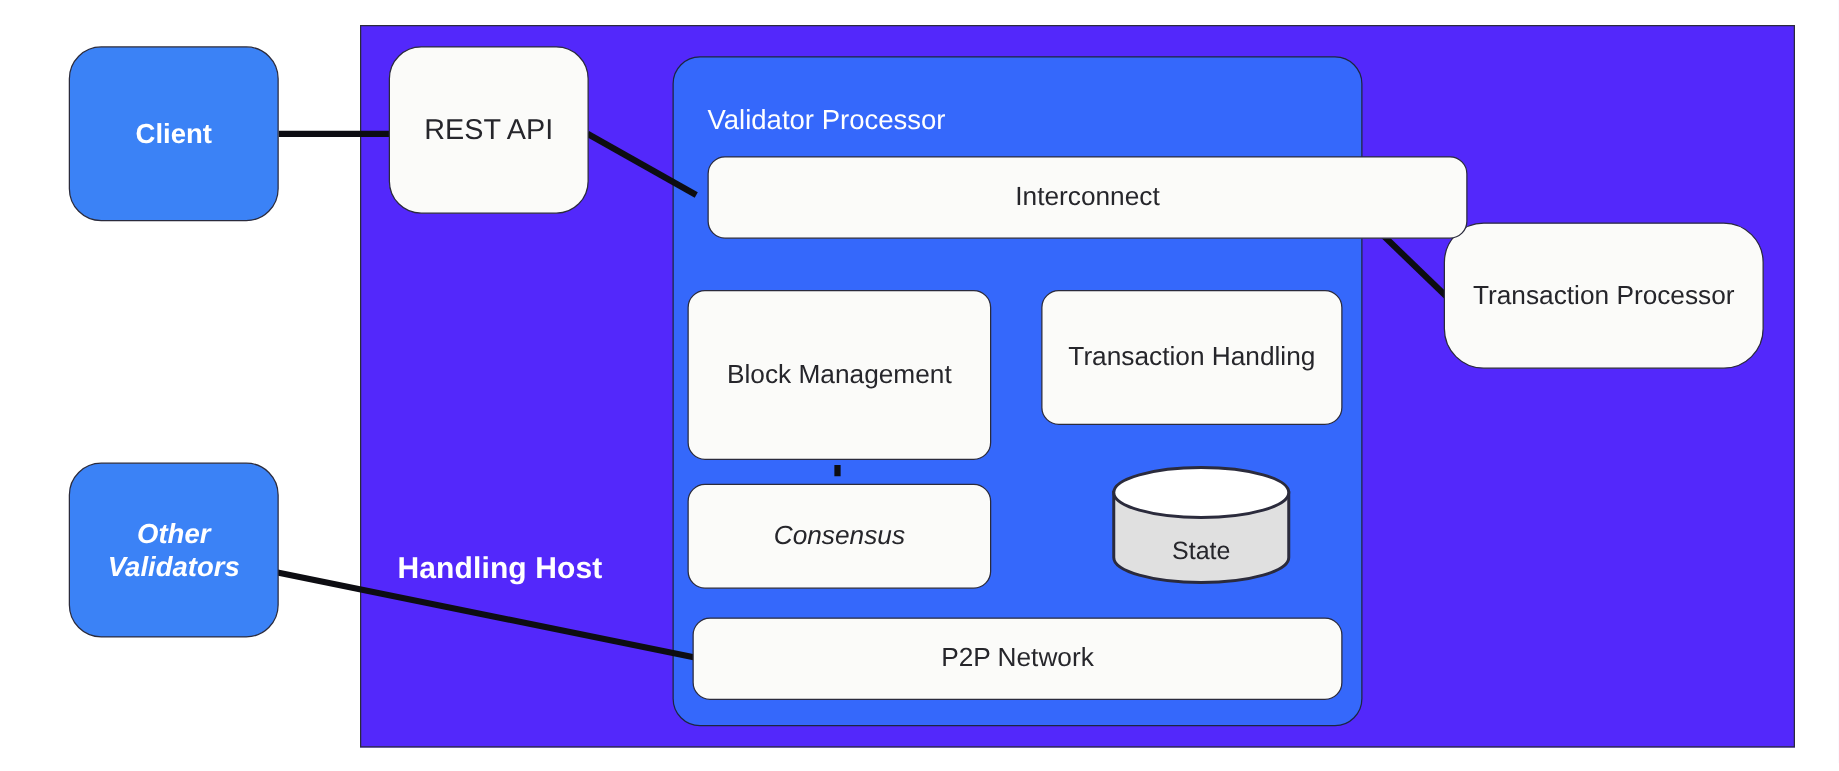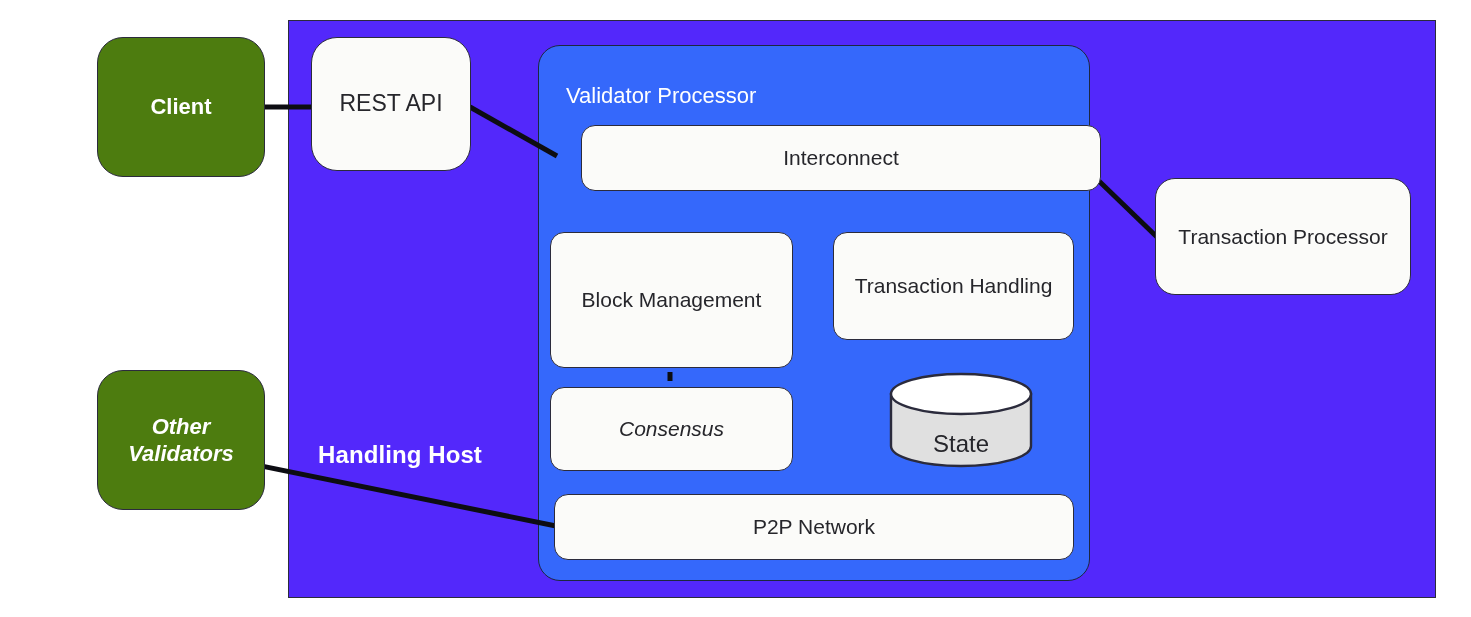--- a/index.html
+++ b/index.html
@@ -66,65 +66,64 @@
     align-items: center;
     justify-content: center;
     color: #26262b;
     font-size: 21px;
     text-align: center;
     line-height: 1.2;
   }
 
   
   .pnode {
-    background: #4d7c0f;
+    background: #3b82f6;
     border: 1.6px solid #2b2b3c;
     border-radius: 26px;
     display: flex;
     align-items: center;
     justify-content: center;
     color: #ffffff;
     font-size: 22px;
     font-weight: bold;
     text-align: center;
     line-height: 1.25;
-    margin-left: 42px;
   }
 
   
   #node-client      { left: 55px;  top: 37px;  width: 168px; height: 140px; }
   #node-other-validators { left: 55px; top: 370px; width: 168px; height: 140px; font-style: italic; }
 
   #node-rest-api    { left: 311px; top: 37px;  width: 160px; height: 134px;
                       border-radius: 26px; font-size: 23px; }
   #node-transaction-processor { left: 1155px; top: 178px; width: 256px; height: 117px;
-                      border-radius: 20px; font-size: 21px; }
-
-  #node-interconnect { left: 581px; top: 125px; width: 520px; height: 66px; }
+                      border-radius: 32px; font-size: 21px; }
+
+  #node-interconnect { left: 566px; top: 125px; width: 608px; height: 66px; }
   #node-block-management { left: 550px; top: 232px; width: 243px; height: 136px; }
   #node-transaction-handling { left: 833px; top: 232px; width: 241px; height: 108px; }
   #node-consensus   { left: 550px; top: 387px; width: 243px; height: 84px; font-style: italic; }
   #node-p2p-network { left: 554px; top: 494px; width: 520px; height: 66px; }
 
   
   #node-state {
     left: 888px;
     top: 372px;
     width: 146px;
     height: 96px;
   }
   #node-state .cyl-svg { display: block; }
   #state-label {
     position: absolute;
     left: 0;
     top: 58px;
     width: 146px;
     text-align: center;
     color: #26262b;
-    font-size: 24px;
+    font-size: 20px;
     pointer-events: none;
   }
 
   
   #connectors {
     left: 0; top: 0;
     width: 1471px; height: 617px;
     pointer-events: none;
   }
 </style>

